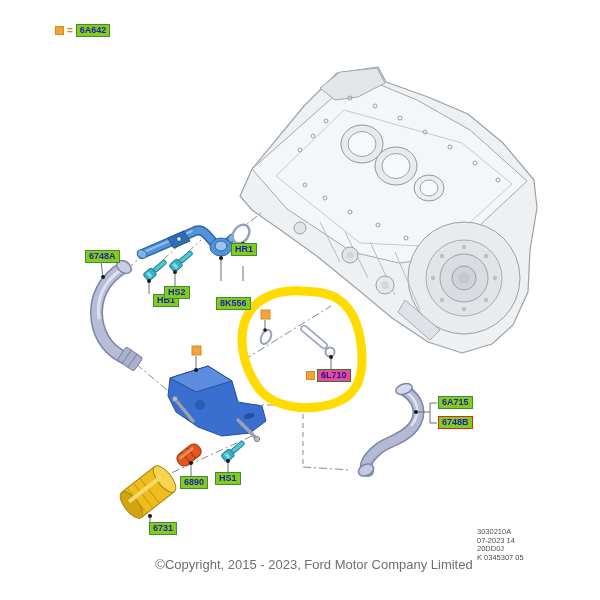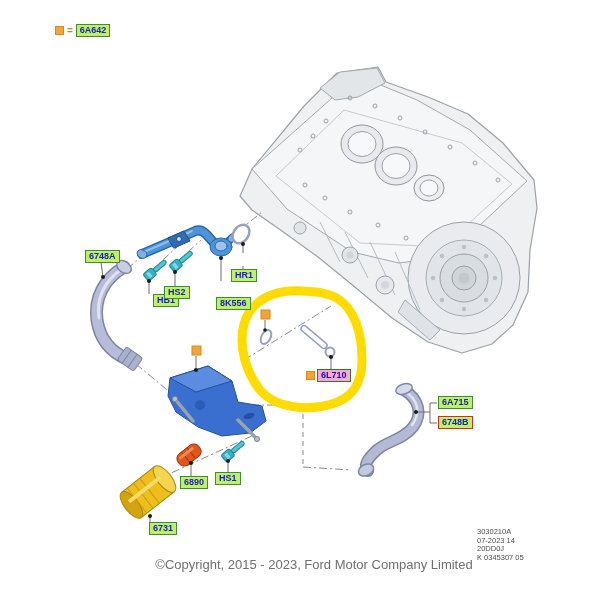--- a/index.html
+++ b/index.html
@@ -1,23 +1,23 @@
 <!DOCTYPE html>
 <html><head>
 <meta charset="utf-8">
 <style>
   html,body{margin:0;padding:0;background:#fff;}
   #stage{position:relative;width:600px;height:600px;background:#fff;overflow:hidden;
          font-family:"Liberation Sans","DejaVu Sans",sans-serif;}
   #stage svg{position:absolute;left:0;top:0;}
   .label{position:absolute;font-size:9px;font-weight:bold;line-height:11px;
-         color:#1c1cc4;background:#bef264;border:1px solid #3c8c3c;padding:0 3px;
+         color:#1c1cc4;background:#84cc16;border:1px solid #3c8c3c;padding:0 3px;
          white-space:nowrap;letter-spacing:0;}
   .label.red{border-color:#d62b1f;}
-  .label.fill{background:#f9a8d4;border-color:#2a7a2a;color:#14149e;}
+  .label.fill{background:#ec4899;border-color:#2a7a2a;color:#14149e;}
   .legend{position:absolute;left:55px;top:24px;display:flex;align-items:center;gap:3px;}
   .sq{display:inline-block;width:9px;height:9px;background:#f2a33c;border:1px solid #d98c12;box-sizing:border-box;}
   .eq{font-size:10px;font-weight:bold;color:#c9881a;line-height:10px;}
   .copyright{position:absolute;left:0;top:557px;width:100%;text-align:center;
              font-size:13px;color:#6f6f6f;margin-left:14px;}
   .docinfo{position:absolute;left:477px;top:528px;width:98px;text-align:left;
            font-size:7.5px;line-height:8.6px;color:#4e4e4e;}
 </style>
 </head>
 <body>
@@ -230,21 +230,21 @@
 
 <div class="legend">
   <span class="sq"></span>
   <span class="eq">=</span>
   <div class="label" style="position:static">6A642</div>
 </div>
 
 <div class="label" style="left:85px;top:250px">6748A</div>
 <div class="label" style="left:153px;top:294px">HB1</div>
 <div class="label" style="left:164px;top:286px">HS2</div>
-<div class="label" style="left:231px;top:269px">HR1</div>
+<div class="label" style="left:231px;top:243px">HR1</div>
 <div class="label" style="left:216px;top:297px">8K556</div>
 <div class="label fill" style="left:317px;top:369px">6L710</div>
 <div class="sq" style="position:absolute;left:306px;top:371px"></div>
 <div class="label" style="left:180px;top:476px">6890</div>
 <div class="label" style="left:215px;top:472px">HS1</div>
 <div class="label" style="left:149px;top:522px">6731</div>
 <div class="label" style="left:438px;top:396px">6A715</div>
 <div class="label red" style="left:438px;top:416px">6748B</div>
 
 <div class="copyright">©Copyright, 2015 - 2023, Ford Motor Company Limited</div>

